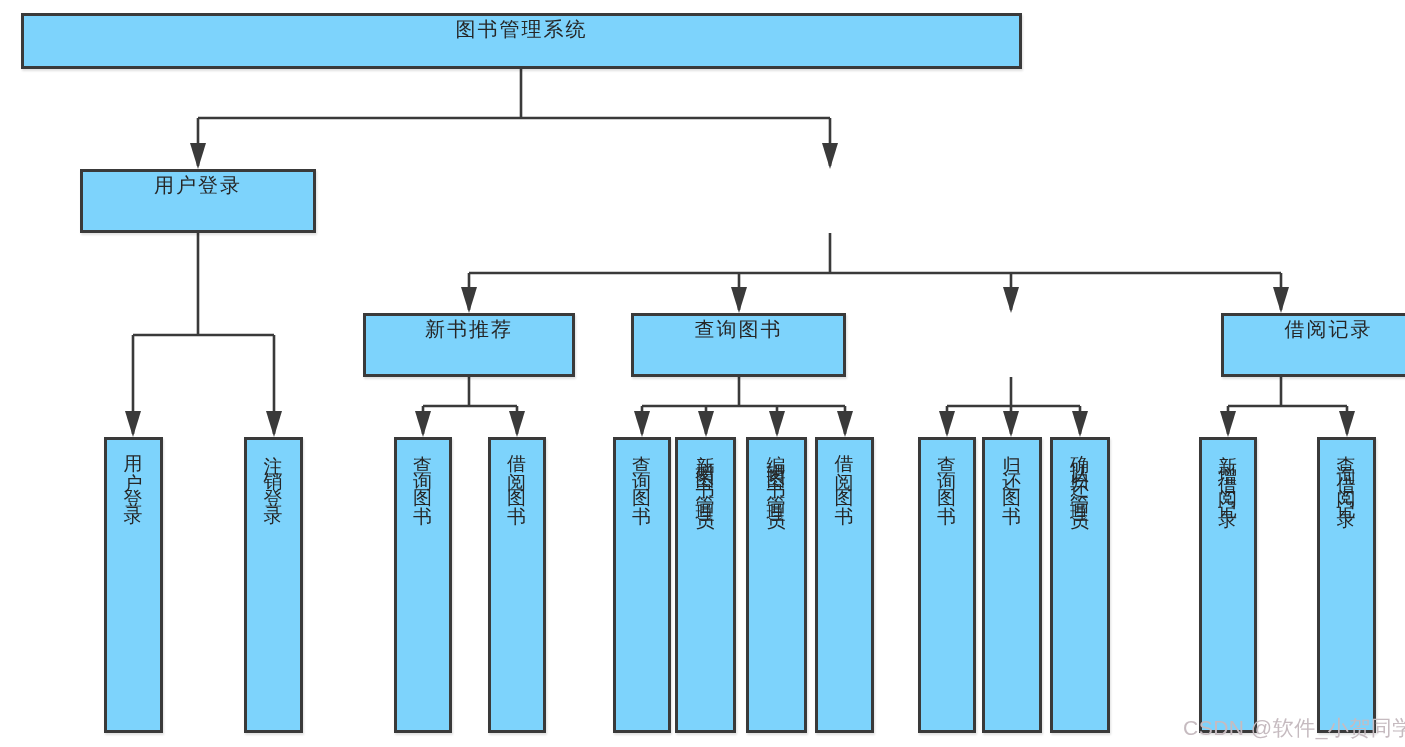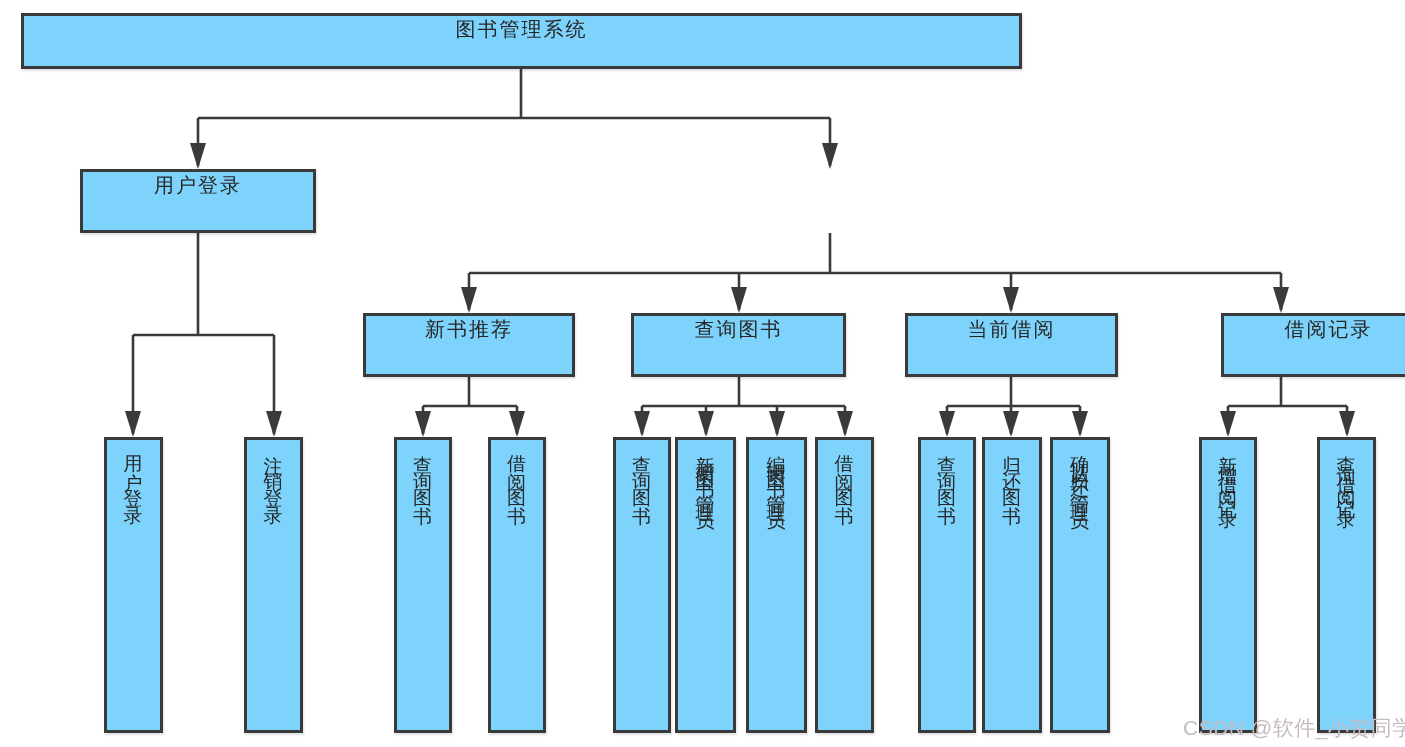--- a/index.html
+++ b/index.html
@@ -140,23 +140,20 @@
   <div class="node n-userlogin">
     <span class="hlabel">用户登录</span>
   </div>
 
   <div class="node n-newrec">
     <span class="hlabel">新书推荐</span>
   </div>
   <div class="node n-borrow">
     <span class="hlabel">查询图书</span>
   </div>
-  <div class="node n-current">
-    <span class="hlabel">当前借阅</span>
-  </div>
   <div class="node n-record">
     <span class="hlabel">借阅记录</span>
   </div>
 
   <div class="node leaf f-userlogin">
     <span class="vlabel ls-wide">用户登录</span>
   </div>
   <div class="node leaf f-logout">
     <span class="vlabel ls-wide">注销登录</span>
   </div>

